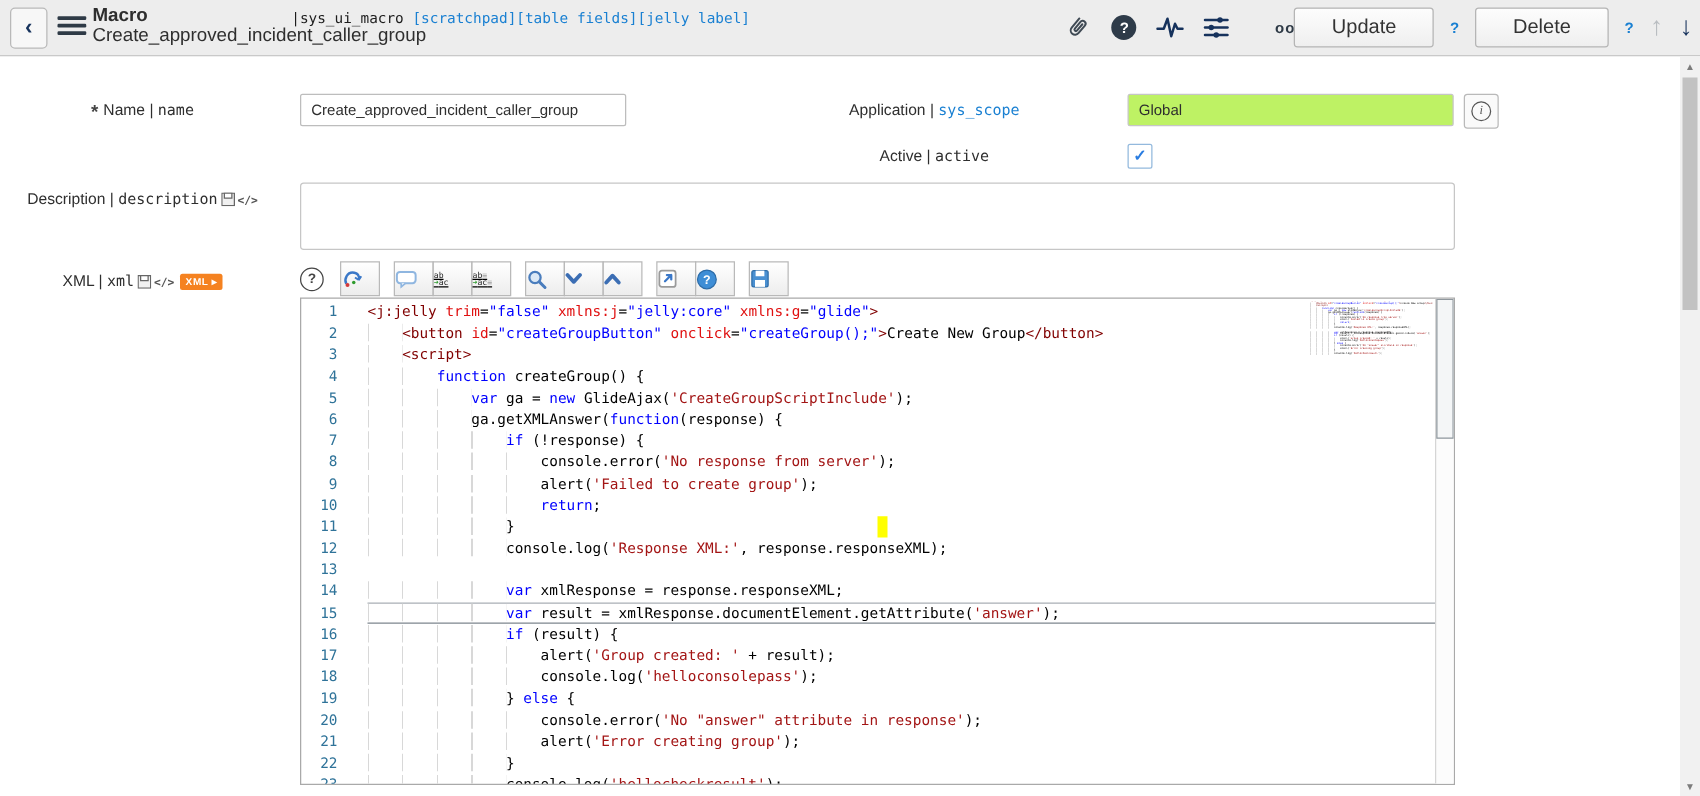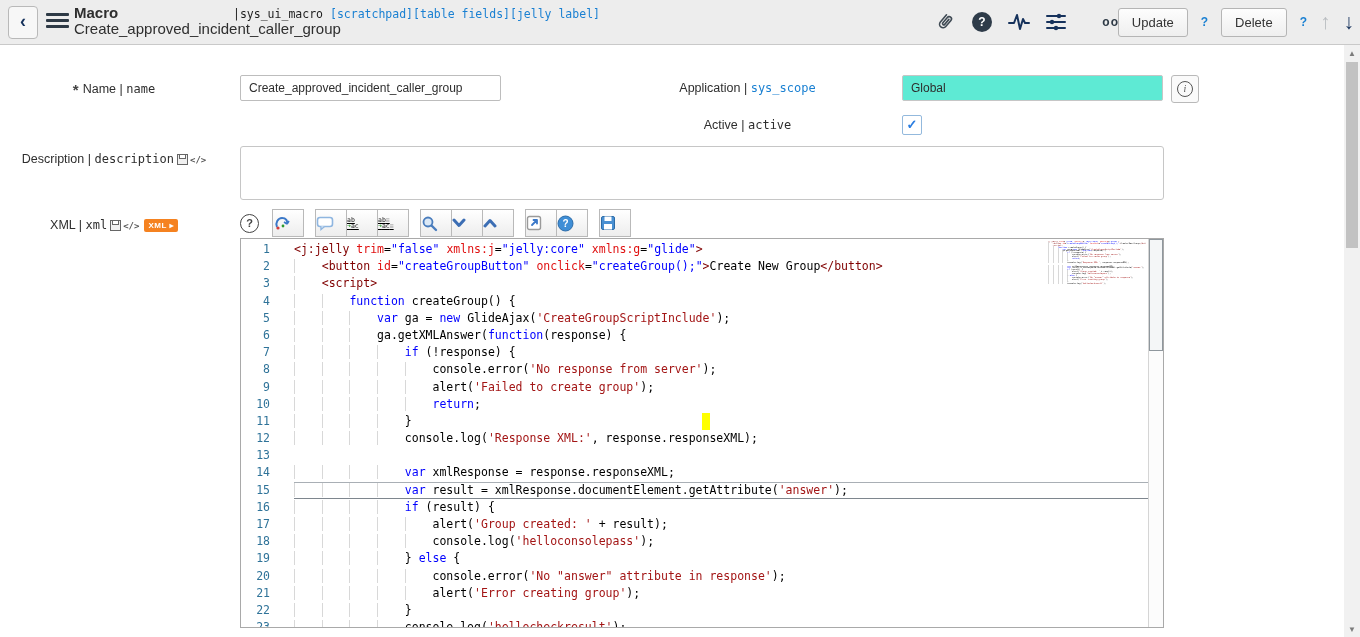--- a/index.html
+++ b/index.html
@@ -12,32 +12,32 @@
   .burger i{display:block;height:3px;background:#2e3a46;margin-bottom:3px;border-radius:1px;}
   .title-blk{position:absolute;left:74px;top:5px;line-height:16px;font-size:15px;color:#2e2e2e;}
   .title-blk .t1{font-weight:bold;}
   .tbl-blk{position:absolute;left:233px;top:7px;font-family:"DejaVu Sans Mono",monospace;font-size:11.5px;}
   .tbl-name{font-weight:normal;color:#1d1d1d;}
   .hlink{color:#1a80d2;cursor:pointer;text-align:center;}
   .hdr-right{position:absolute;right:6px;top:0;height:44px;display:flex;align-items:center;gap:13px;}
   .hicon{width:24px;height:24px;display:flex;align-items:center;justify-content:center;cursor:pointer;}
   .help-circle{width:20px;height:20px;border-radius:50%;background:#2e3b49;color:#fff;font-size:12px;font-weight:bold;text-align:center;line-height:20px;}
   .more-dots{font-size:12px;font-weight:bold;color:#2e3a46;letter-spacing:1px;margin-left:44px;}
-  .btn{background:linear-gradient(#fdfdfd,#efefef);border:1px solid #b5b5b5;border-radius:3px;font-size:13px;color:#333;padding:6px 13px;cursor:pointer;font-family:"Liberation Sans",sans-serif;}
+  .btn{background:linear-gradient(#fdfdfd,#efefef);border:1px solid #b5b5b5;border-radius:3px;font-size:16px;color:#333;padding:6px 29px;cursor:pointer;font-family:"Liberation Sans",sans-serif;}
   .q-link{color:#1a80d2;font-weight:bold;font-size:12px;cursor:pointer;}
   .arrow-up{color:#b9bdc1;font-size:21px;cursor:pointer;}
   .arrow-down{color:#16325c;font-size:21px;cursor:pointer;}
 
   
   .lab{position:absolute;font-size:12.5px;color:#2e2e2e;text-align:center;white-space:nowrap;}
   .lab .mono{font-family:"DejaVu Sans Mono",monospace;font-size:12px;}
   .lab .blue{color:#1a80d2;}
   .req{font-size:15px;color:#444;font-weight:bold;vertical-align:-2px;margin-right:4px;}
   .txt-input{position:absolute;height:26px;border:1px solid #bdbdbd;border-radius:2px;font-size:12px;color:#2e2e2e;padding:0 8px;box-sizing:border-box;font-family:"Liberation Sans",sans-serif;background:#fff;}
-  .ro{background:#5eead4;border-color:#c6c6c6;}
+  .ro{background:#bef264;border-color:#c6c6c6;}
   .info-btn{position:absolute;left:1171px;top:75px;width:26px;height:26px;border:1px solid #b9b9b9;border-radius:3px;background:#fafafa;cursor:pointer;display:flex;align-items:center;justify-content:center;}
   .info-glyph{width:14px;height:14px;border:1px solid #555;border-radius:50%;color:#555;font-size:10px;font-family:"Liberation Serif",serif;font-style:italic;text-align:center;line-height:13px;}
   .chk{position:absolute;left:902px;top:115px;width:18px;height:18px;background:#fff;border:1px solid #93b9dd;border-radius:2px;text-align:center;line-height:17px;font-size:13px;font-weight:bold;color:#2a7de1;cursor:pointer;}
   .ta{position:absolute;left:240px;top:146px;width:924px;height:54px;border:1px solid #c6c6c6;border-radius:3px;box-sizing:border-box;resize:none;font-family:"Liberation Sans",sans-serif;}
   .disk-ico{display:inline-block;vertical-align:-2px;margin-left:3px;}
   .code-ico{font-family:"DejaVu Sans Mono",monospace;font-size:9px;color:#555;margin-left:2px;font-weight:bold;}
   .xml-badge{display:inline-block;background:#f58220;color:#fff;font-size:8px;font-weight:bold;padding:2px 4px;border-radius:2px;margin-left:5px;vertical-align:1px;letter-spacing:.5px;}
 
   
   .etb{position:absolute;left:240px;top:210px;height:26px;display:flex;align-items:center;gap:4px;}

